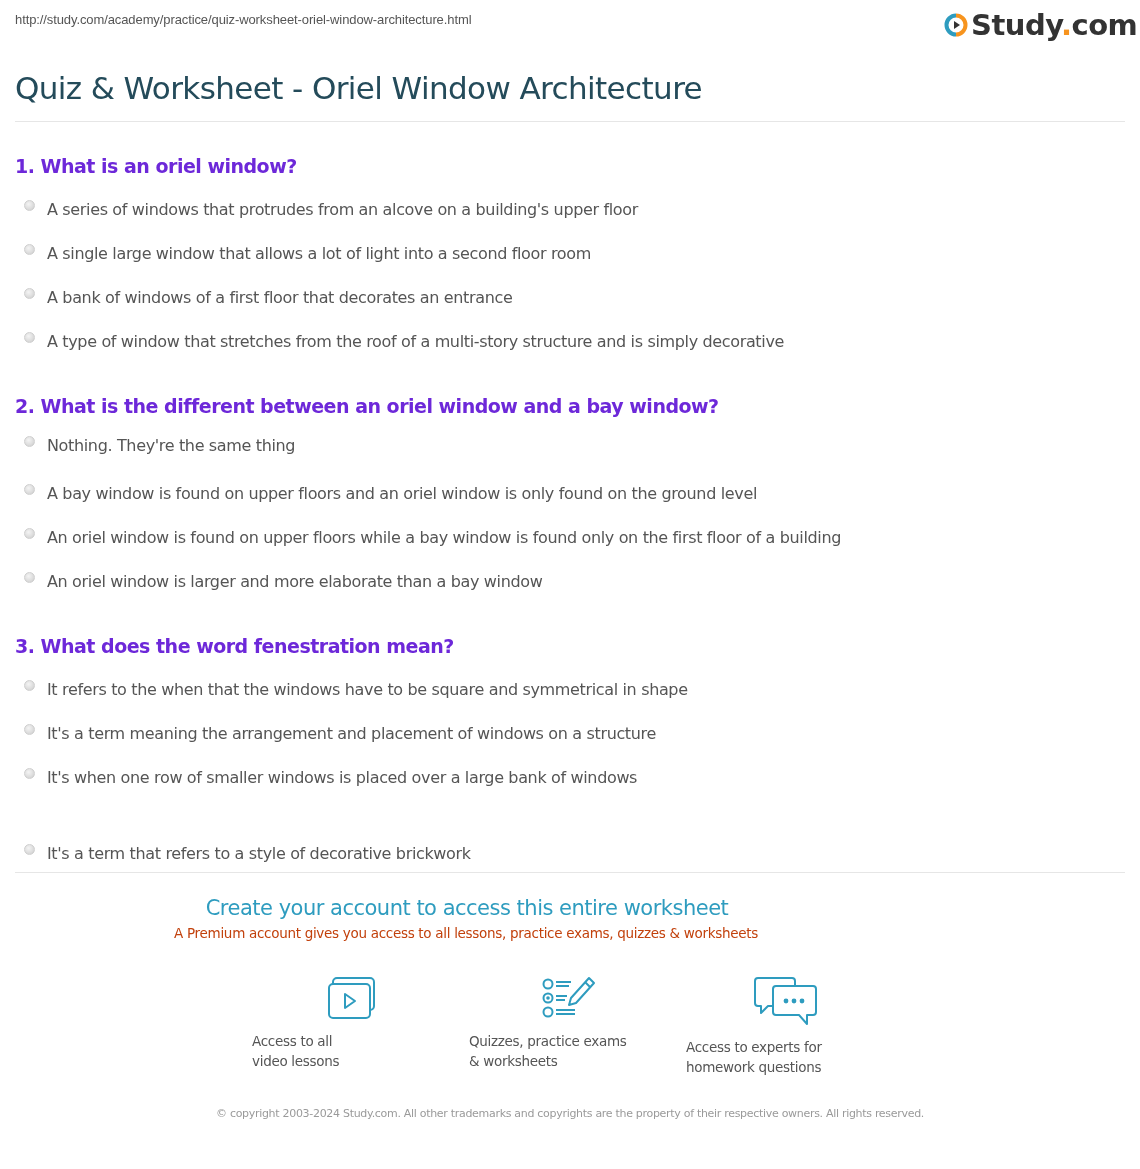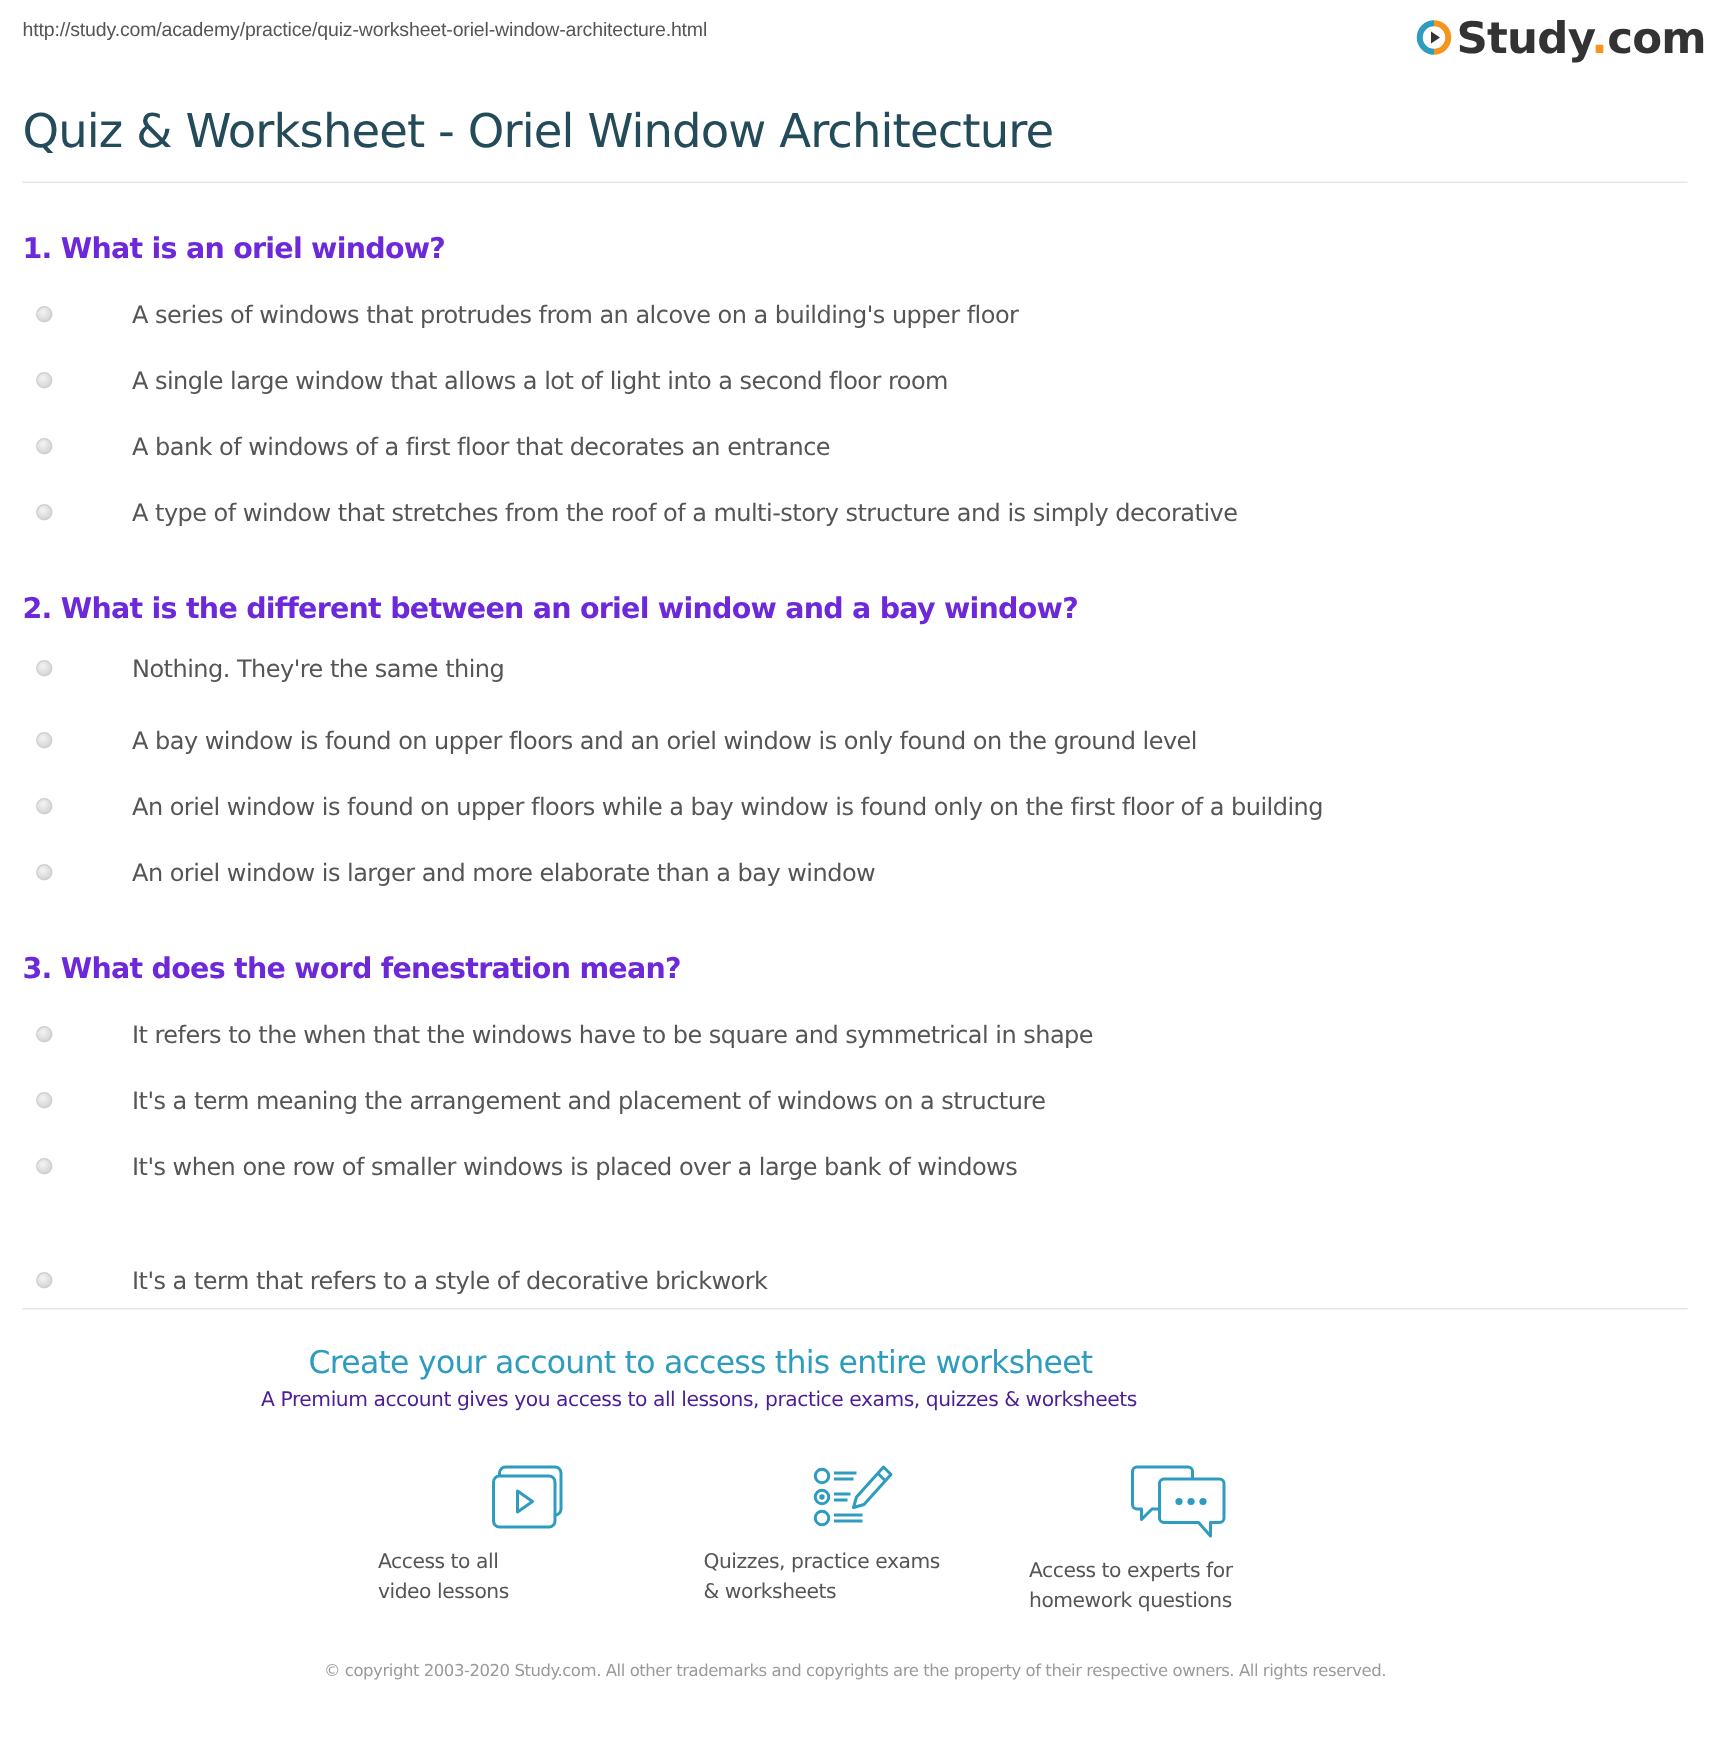--- a/index.html
+++ b/index.html
@@ -30,37 +30,37 @@
     .divider {
       position: absolute; left: 15px; width: 1110px; height: 0;
       border-top: 1px solid #e6e6e6;
     }
     .question {
       position: absolute; left: 15px; margin: 0;
       font-size: 19px; font-weight: bold; color: #6d28d9;
       font-family: "DejaVu Sans", sans-serif; letter-spacing: -0.5px;
     }
     .option {
-      position: absolute; left: 24px; display: flex; align-items: center;
+      position: absolute; left: 24px; display: flex; 
       font-size: 16px; color: #555555; cursor: pointer;
-      font-family: "DejaVu Sans", sans-serif; letter-spacing: -0.35px; gap: 41px;
+      font-family: "DejaVu Sans", sans-serif; letter-spacing: -0.35px;
     }
     .radio {
       width: 9px; height: 9px; border-radius: 50%;
       background: radial-gradient(circle at 40% 35%, #f4f4f4 0%, #d8d8d8 70%, #c4c4c4 100%);
       border: 1px solid #cfcfcf; margin-right: 12px; flex: none;
     }
     .cta-title {
       position: absolute; left: 0; width: 934px; top: 896px; text-align: center;
       font-size: 21px; color: #2e9cbf; font-weight: normal;
       font-family: "DejaVu Sans", sans-serif; letter-spacing: -0.5px;
     }
     .cta-sub {
       position: absolute; left: 0; width: 932px; top: 925px; text-align: center;
-      font-size: 13.5px; color: #4c1d95;
+      font-size: 13.5px; color: #c2410c;
       font-family: "DejaVu Sans", sans-serif; letter-spacing: -0.3px;
     }
     .feature {
       position: absolute; top: 975px; width: 200px; 
     }
     .feature svg { display: block; margin: 0 auto; }
     .feature-label {
       margin-top: 10px; font-size: 13.5px; color: #555; line-height: 20px;
       font-family: "DejaVu Sans", sans-serif; letter-spacing: -0.3px;
       white-space: pre-line;
@@ -181,13 +181,13 @@
     <path d="M4 3 H38 a3 3 0 0 1 3 3 V28 a3 3 0 0 1 -3 3 H14 L7 38 V31 H4 a3 3 0 0 1 -3 -3 V6 a3 3 0 0 1 3 -3 Z" fill="none" stroke="#2e9cbf" stroke-width="2" stroke-linejoin="round"></path>
     <path d="M22 11 H59 a3 3 0 0 1 3 3 V37 a3 3 0 0 1 -3 3 H53 V49 L45 40 H22 a3 3 0 0 1 -3 -3 V14 a3 3 0 0 1 3 -3 Z" fill="#ffffff" stroke="#2e9cbf" stroke-width="2" stroke-linejoin="round"></path>
     <circle cx="32" cy="26" r="2.4" fill="#2e9cbf"></circle>
     <circle cx="40" cy="26" r="2.4" fill="#2e9cbf"></circle>
     <circle cx="48" cy="26" r="2.4" fill="#2e9cbf"></circle>
   </svg>
   <div class="feature-label">Access to experts for
 homework questions</div>
 </div>
 
-<div class="footer">© copyright 2003-2020 Study.com. All other trademarks and copyrights are the property of their respective owners. All rights reserved.</div>
+<div class="footer">© copyright 2003-2024 Study.com. All other trademarks and copyrights are the property of their respective owners. All rights reserved.</div>
 
 </body></html>

